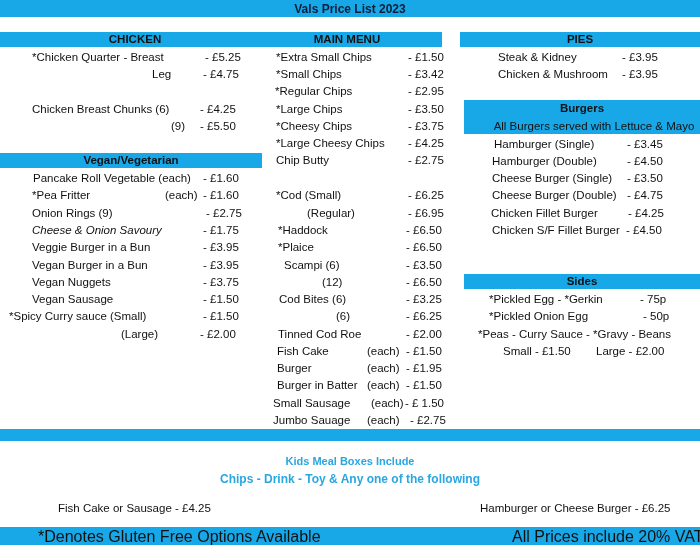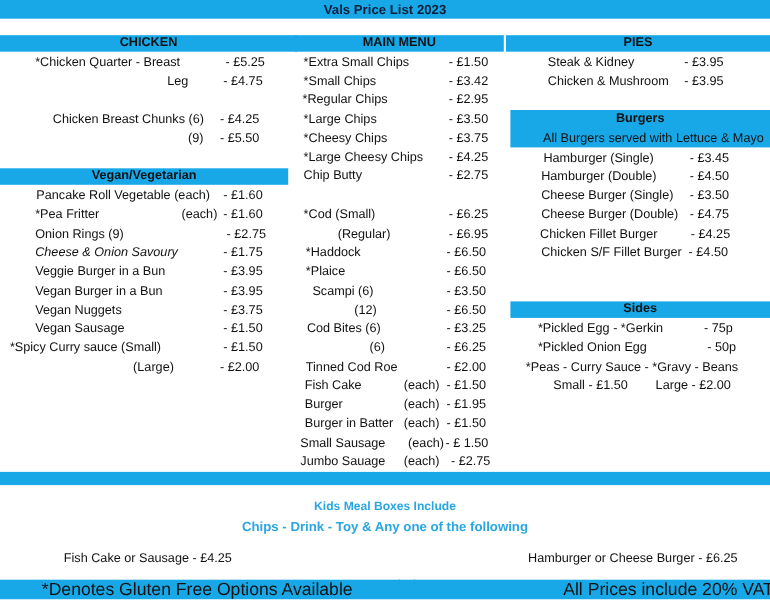--- a/index.html
+++ b/index.html
@@ -18,29 +18,29 @@
   .kids-title { position: absolute; left: 0; width: 700px; text-align: center; color: #2aa6e0; font-weight: bold; }
   .footer-text { position: absolute; white-space: nowrap; font-size: 16px; color: #111; line-height: 15px; }
 </style>
 </head>
 <body>
 
 <div class="bar title-bar"></div>
 <div class="title-text">Vals Price List 2023</div>
 
 <div class="header-bar" style="left:0;top:32px;width:270px;">CHICKEN</div>
-<div class="header-bar" style="left:268px;top:32px;width:190px;">MAIN MENU</div>
+<div class="header-bar" style="left:252px;top:32px;width:190px;">MAIN MENU</div>
 <div class="header-bar" style="left:460px;top:32px;width:240px;">PIES</div>
 
 <div>
   <div class="t" style="left:32px;top:49px;">*Chicken Quarter -   Breast</div>
   <div class="price" style="left:205px;top:49px;">- £5.25</div>
   <div class="t" style="left:152px;top:66px;">Leg</div>
   <div class="price" style="left:203px;top:66px;">- £4.75</div>
-  <div class="t" style="left:32px;top:101px;margin-left:16px;">Chicken Breast Chunks (6)</div>
+  <div class="t" style="left:32px;top:101px;">Chicken Breast Chunks (6)</div>
   <div class="price" style="left:200px;top:101px;">-  £4.25</div>
   <div class="t" style="left:171px;top:118px;">(9)</div>
   <div class="price" style="left:200px;top:118px;">-  £5.50</div>
 </div>
 
 <div class="header-bar" style="left:0;top:153px;width:262px;">Vegan/Vegetarian</div>
 
 <div>
   <div class="t" style="left:33px;top:170px;">Pancake Roll Vegetable  (each)</div>
   <div class="price" style="left:203px;top:170px;">- £1.60</div>

